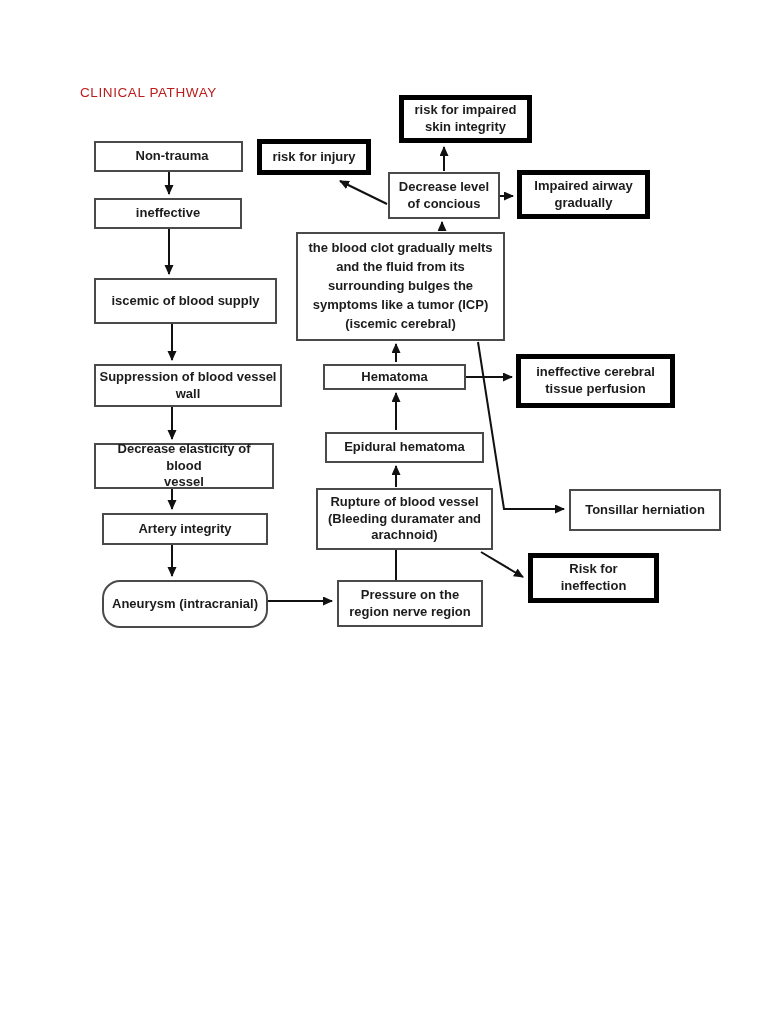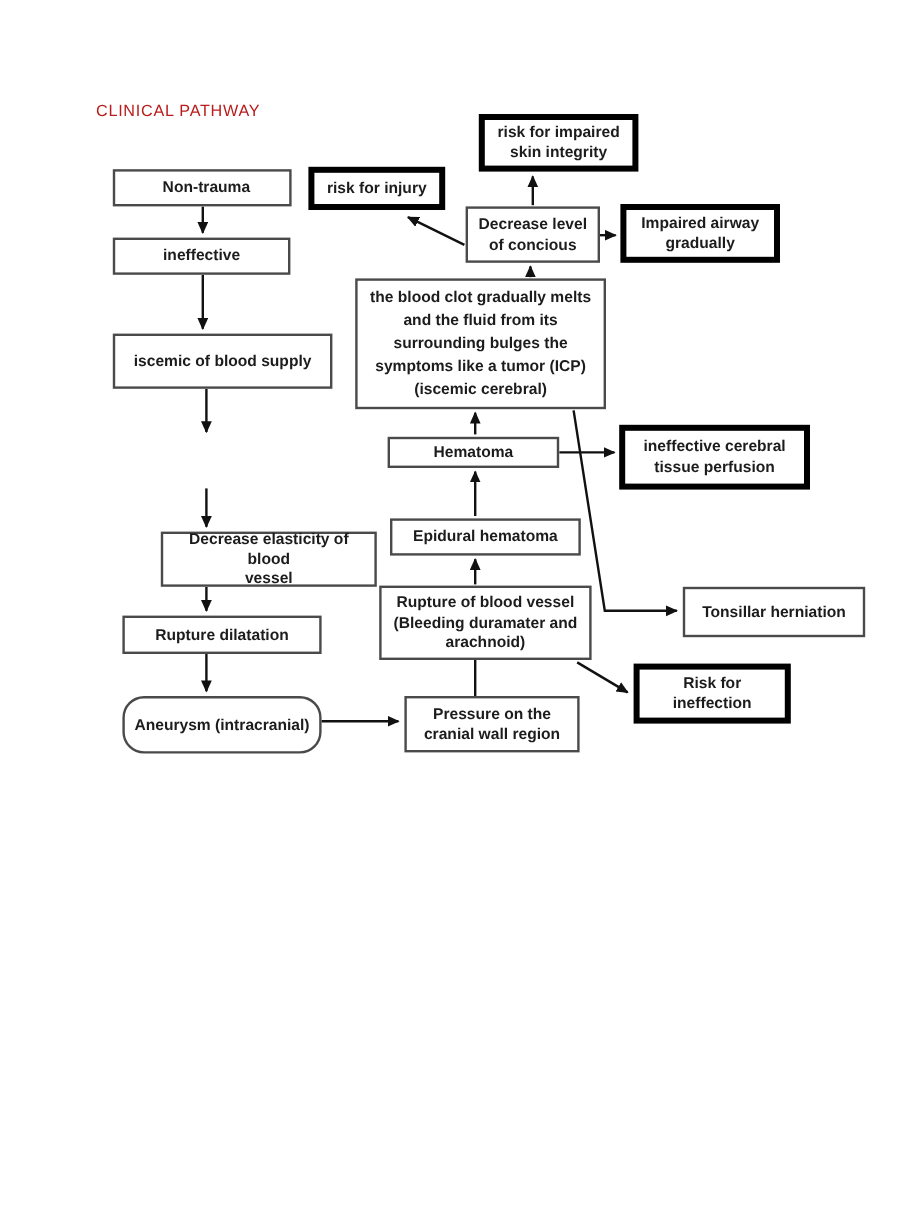--- a/index.html
+++ b/index.html
@@ -21,21 +21,21 @@
   }
   .node span{white-space:pre-line;}
   .emph{border:5px solid #000000;}
   #arrows{position:absolute;left:0;top:0;pointer-events:none;}
 
   
   #n-nontrauma   {left:94px; top:141px; width:149px; height:31px;padding-left:10px;}
   #n-hypertension{left:94px; top:198px; width:148px; height:31px;}
   #n-bloodsupply {left:94px; top:278px; width:183px; height:46px;}
   #n-suppression {left:94px; top:364px; width:188px; height:43px;}
-  #n-elasticity  {left:94px; top:443px; width:180px; height:46px;margin-left:40px;}
+  #n-elasticity  {left:94px; top:443px; width:180px; height:46px;}
   #n-artery      {left:102px;top:513px; width:166px; height:32px;}
   #n-aneurysm    {left:102px;top:580px; width:166px; height:48px;border-radius:18px;}
   #n-riskinjury  {left:257px;top:139px; width:114px; height:36px;}
   #n-riskskin    {left:399px;top:95px;  width:133px; height:48px;}
   #n-conscious   {left:388px;top:172px; width:112px; height:47px;}
   #n-airway      {left:517px;top:170px; width:133px; height:49px;}
   #n-bloodclot   {left:296px;top:232px; width:209px; height:109px; line-height:1.45;}
   #n-hematoma    {left:323px;top:364px; width:143px; height:26px;}
   #n-perfusion   {left:516px;top:354px; width:159px; height:54px;justify-content:center;}
   #n-epidural    {left:325px;top:432px; width:159px; height:31px;}
@@ -81,26 +81,30 @@
 
   <div class="node" id="n-nontrauma">
     <span>Non-trauma</span>
   </div>
   <div class="node" id="n-hypertension">
     <span>ineffective</span>
   </div>
   <div class="node" id="n-bloodsupply">
     <span>iscemic of blood supply</span>
   </div>
+  <div class="node" id="n-suppression">
+    <span>Suppression of blood vessel
+wall</span>
+  </div>
   <div class="node" id="n-elasticity">
     <span>Decrease elasticity of blood
 vessel</span>
   </div>
   <div class="node" id="n-artery">
-    <span>Rupture dilatation</span>
+    <span>Artery integrity</span>
   </div>
   <div class="node" id="n-aneurysm">
     <span>Aneurysm (intracranial)</span>
   </div>
   <div class="node emph" id="n-riskinjury">
     <span>risk for injury</span>
   </div>
   <div class="node emph" id="n-riskskin">
     <span>risk for impaired
 skin integrity</span>
@@ -137,16 +141,16 @@
   </div>
   <div class="node" id="n-tonsillar">
     <span>Tonsillar herniation</span>
   </div>
   <div class="node emph" id="n-riskinfect">
     <span>Risk for
 ineffection</span>
   </div>
   <div class="node" id="n-pressure">
     <span>Pressure on the
-cranial wall region</span>
+region nerve region</span>
   </div>
 
 </div>
 
 </body></html>

